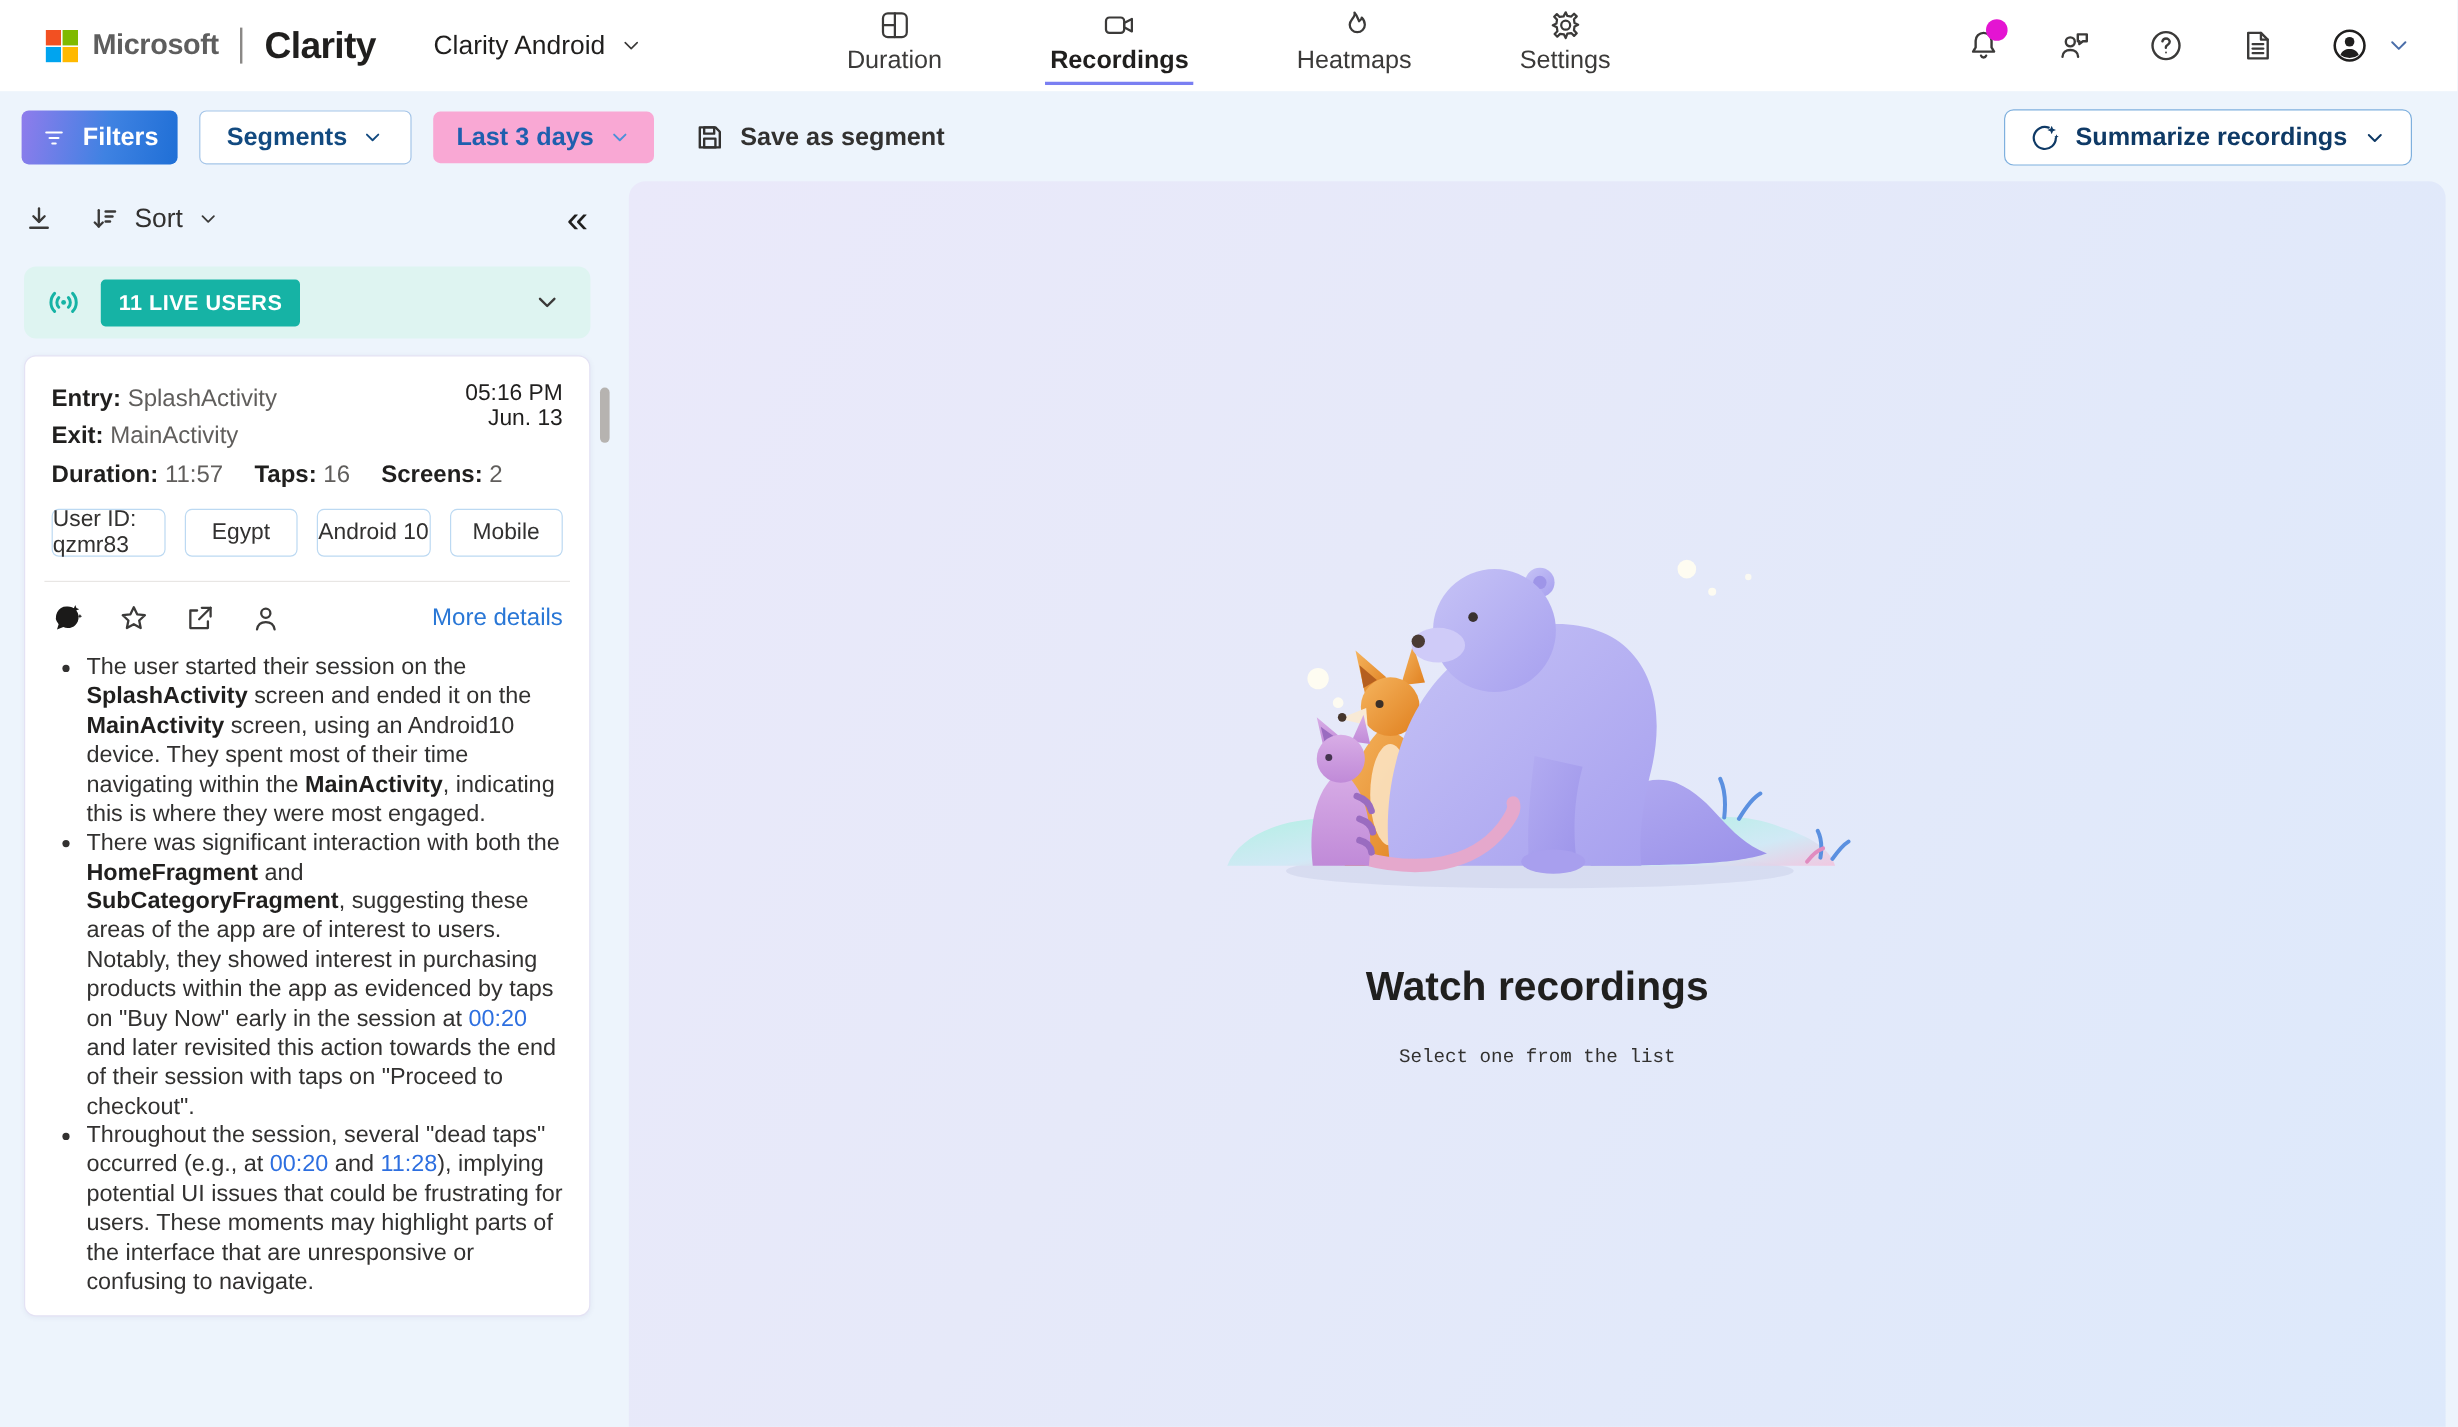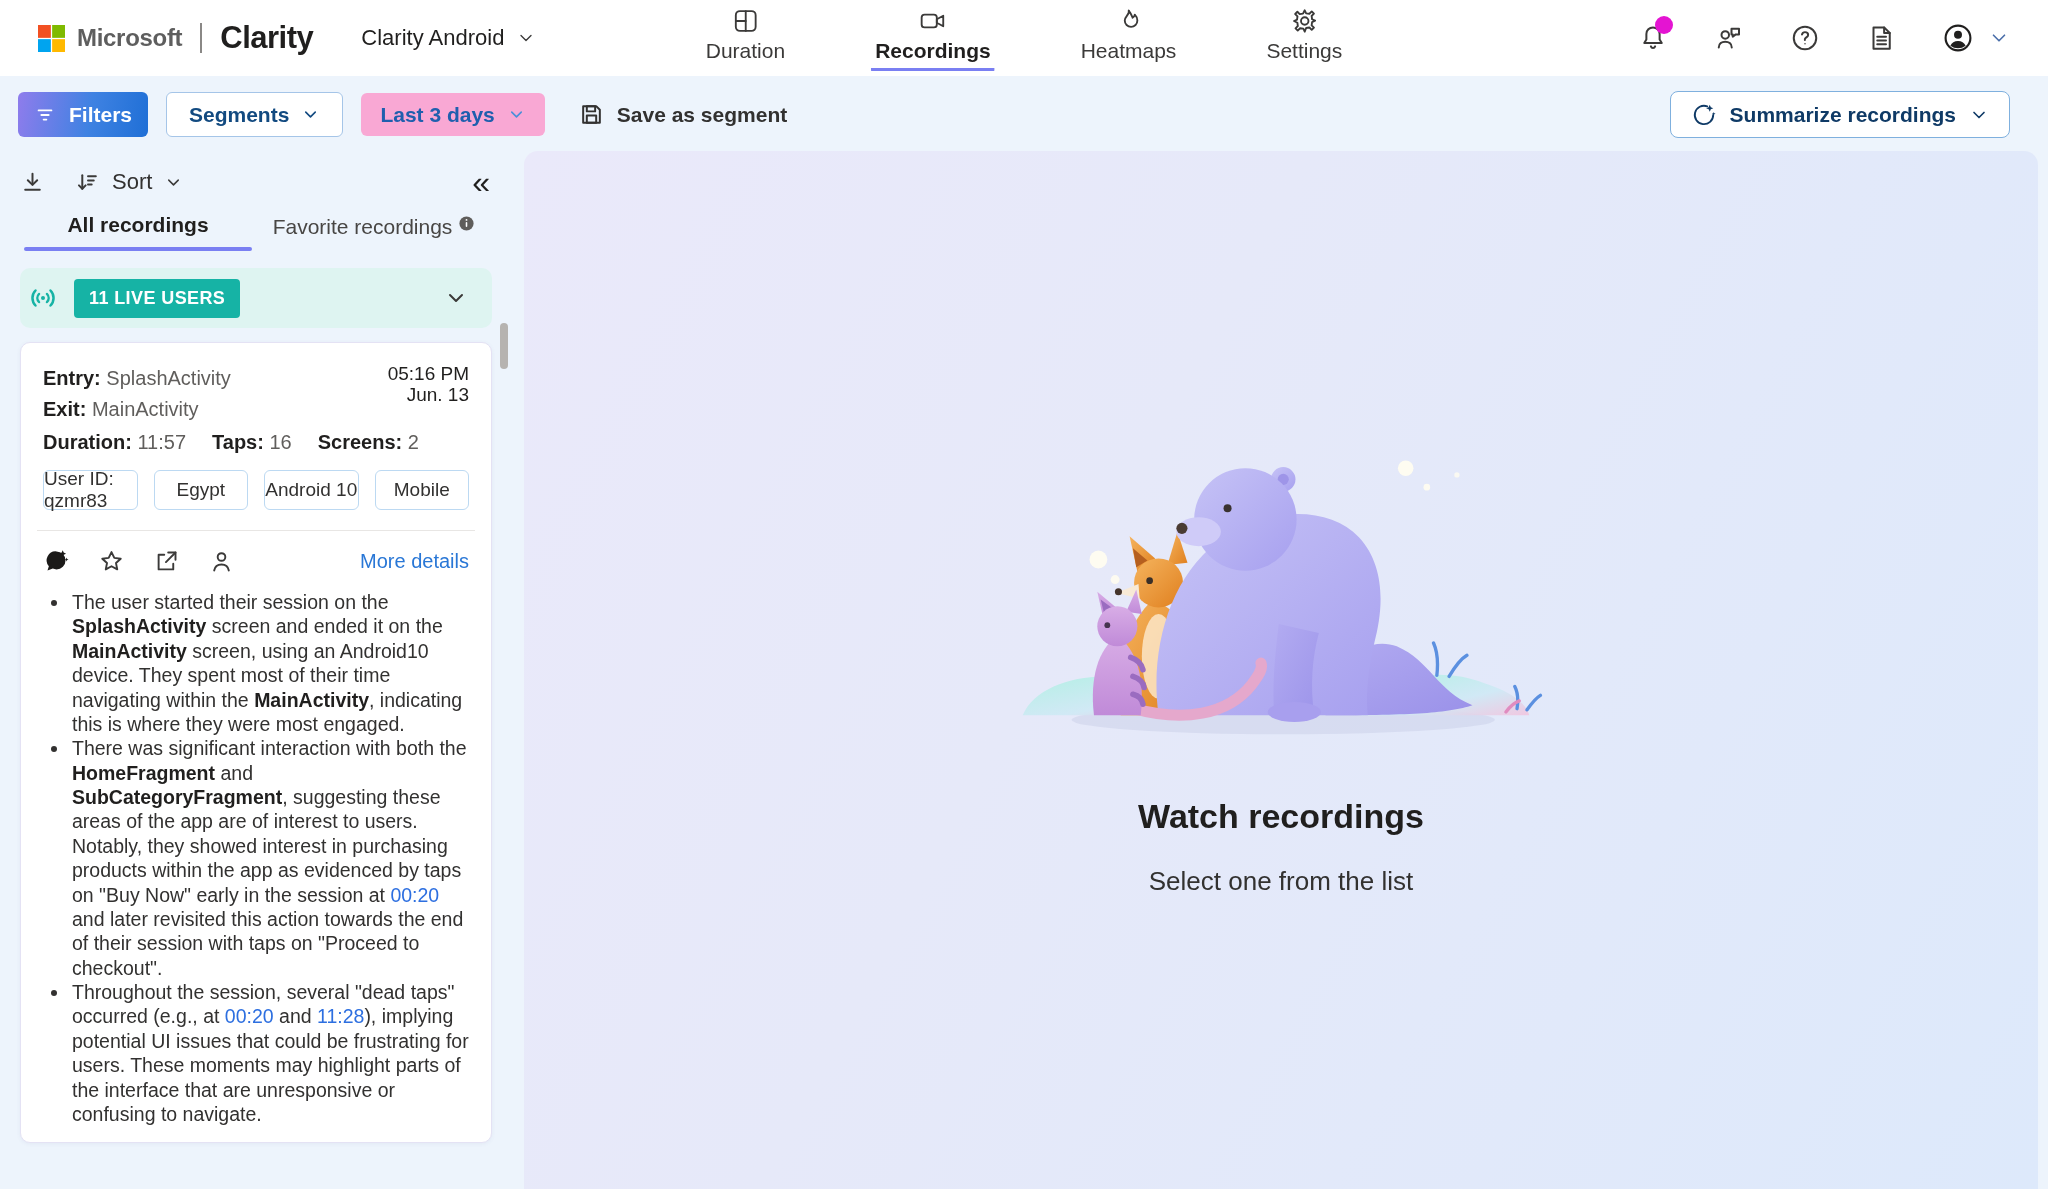--- a/index.html
+++ b/index.html
@@ -45,21 +45,21 @@
   .sort-group { display:flex; align-items:center; gap:12px; cursor:pointer; }
   .sort-label { font-size:22px; }
   .collapse-btn { margin-left:auto; font-size:32px; color:#201f1e; cursor:pointer; line-height:1; padding-right:2px; }
 
   .tabs { display:flex; margin-top:8px; }
   .tab { flex:1; text-align:center; font-size:21px; color:#484644; padding-bottom:12px; cursor:pointer; position:relative; }
   .tab.active { font-weight:700; color:#201f1e; }
   .tab.active::after { content:""; position:absolute; left:4px; right:4px; bottom:0; height:4px; border-radius:2px; background:#7a7ff2; }
   .tab .info-dot { display:inline-block; vertical-align:2px; margin-left:6px; }
 
-  .live-banner { margin-top:17px; background:#def4f1; border-radius:10px; height:60px; display:flex; align-items:center; gap:16px; padding:0 24px 0 8px; }
+  .live-banner { margin-top:17px; background:#def4f1; border-radius:10px; height:60px; display:flex; align-items:center; gap:16px; padding:0 24px 0 18px; }
   .live-badge { background:#16b3a5; color:#fff; font-weight:700; font-size:18px; letter-spacing:.4px; padding:9px 15px; border-radius:4px; }
   .live-chevron { margin-left:auto; cursor:pointer; display:flex; }
 
   
   .card { margin-top:14px; background:#fff; border:1px solid #e4e2f4; border-radius:10px; padding:20px 22px 16px; box-shadow:0 1px 4px rgba(90,90,140,.07); }
   .card-head { display:flex; }
   .entry-exit { font-size:20px; line-height:31px; }
   .lab { font-weight:700; color:#201f1e; }
   .val { color:#605e5c; }
   .timestamp { margin-left:auto; text-align:right; font-size:19px; color:#201f1e; line-height:21px; }
@@ -74,21 +74,21 @@
   ul.summary li { padding-left:2px; }
   .b { font-weight:700; color:#201f1e; }
   .lnk { color:#2d6fe0; cursor:pointer; }
 
   
   .main-panel { flex:1; margin-left:8px; border-radius:14px 14px 0 0; overflow:hidden;
                 background:linear-gradient(118deg,#eae9fa 0%,#e6e9f9 38%,#dde9fb 100%);
                 display:flex; flex-direction:column; align-items:center; justify-content:center; }
   .empty-state { display:flex; flex-direction:column; align-items:center; margin-top:-30px; }
   .empty-title { font-size:34px; font-weight:600; color:#201f1e; margin-top:46px; }
-  .empty-subtitle { font-size:26px; color:#323130; margin-top:30px; }
+  .empty-subtitle { font-size:16px; color:#323130; margin-top:30px;font-family:Liberation Mono, monospace; }
 
   .icon-stroke { stroke:#3b3a39; fill:none; stroke-width:1.6; stroke-linecap:round; stroke-linejoin:round; }
 </style>
 </head>
 <body>
 
 <div class="app">
 
   <header class="topbar">
     <div class="brand">
@@ -249,32 +249,20 @@
               <line x1="12.5" y1="14" x2="16" y2="14"></line>
             </svg>
           <span class="sort-label">Sort</span>
           <svg width="19" height="19" viewBox="0 0 24 24" class="icon-stroke" style="stroke-width:1.9">
               <polyline points="6,9 12,15 18,9"></polyline>
             </svg>
         </span>
         <span class="collapse-btn">«</span>
       </div>
 
-      <div class="tabs">
-        <div class="tab active">
-          <span>All recordings</span>
-        </div>
-        <div class="tab">
-          <span>Favorite recordings</span><span class="info-dot"><svg width="17" height="17" viewBox="0 0 24 24">
-                <circle cx="12" cy="12" r="10" fill="#5f5d5b"></circle>
-                <rect x="10.9" y="10" width="2.2" height="7" rx="1.1" fill="#fff"></rect>
-                <circle cx="12" cy="6.9" r="1.3" fill="#fff"></circle>
-              </svg></span>
-        </div>
-      </div>
 
       <div class="live-banner">
         <svg width="30" height="30" viewBox="0 0 24 24" style="stroke:#16b3a5;fill:none;stroke-width:2;stroke-linecap:round">
             <circle cx="12" cy="12" r="1.6" fill="#16b3a5" stroke="none"></circle>
             <path d="M8.8 8.8a4.6 4.6 0 0 0 0 6.4"></path>
             <path d="M15.2 8.8a4.6 4.6 0 0 1 0 6.4"></path>
             <path d="M6 6a8.6 8.6 0 0 0 0 12"></path>
             <path d="M18 6a8.6 8.6 0 0 1 0 12"></path>
           </svg>
         <span class="live-badge">11 LIVE USERS</span>

